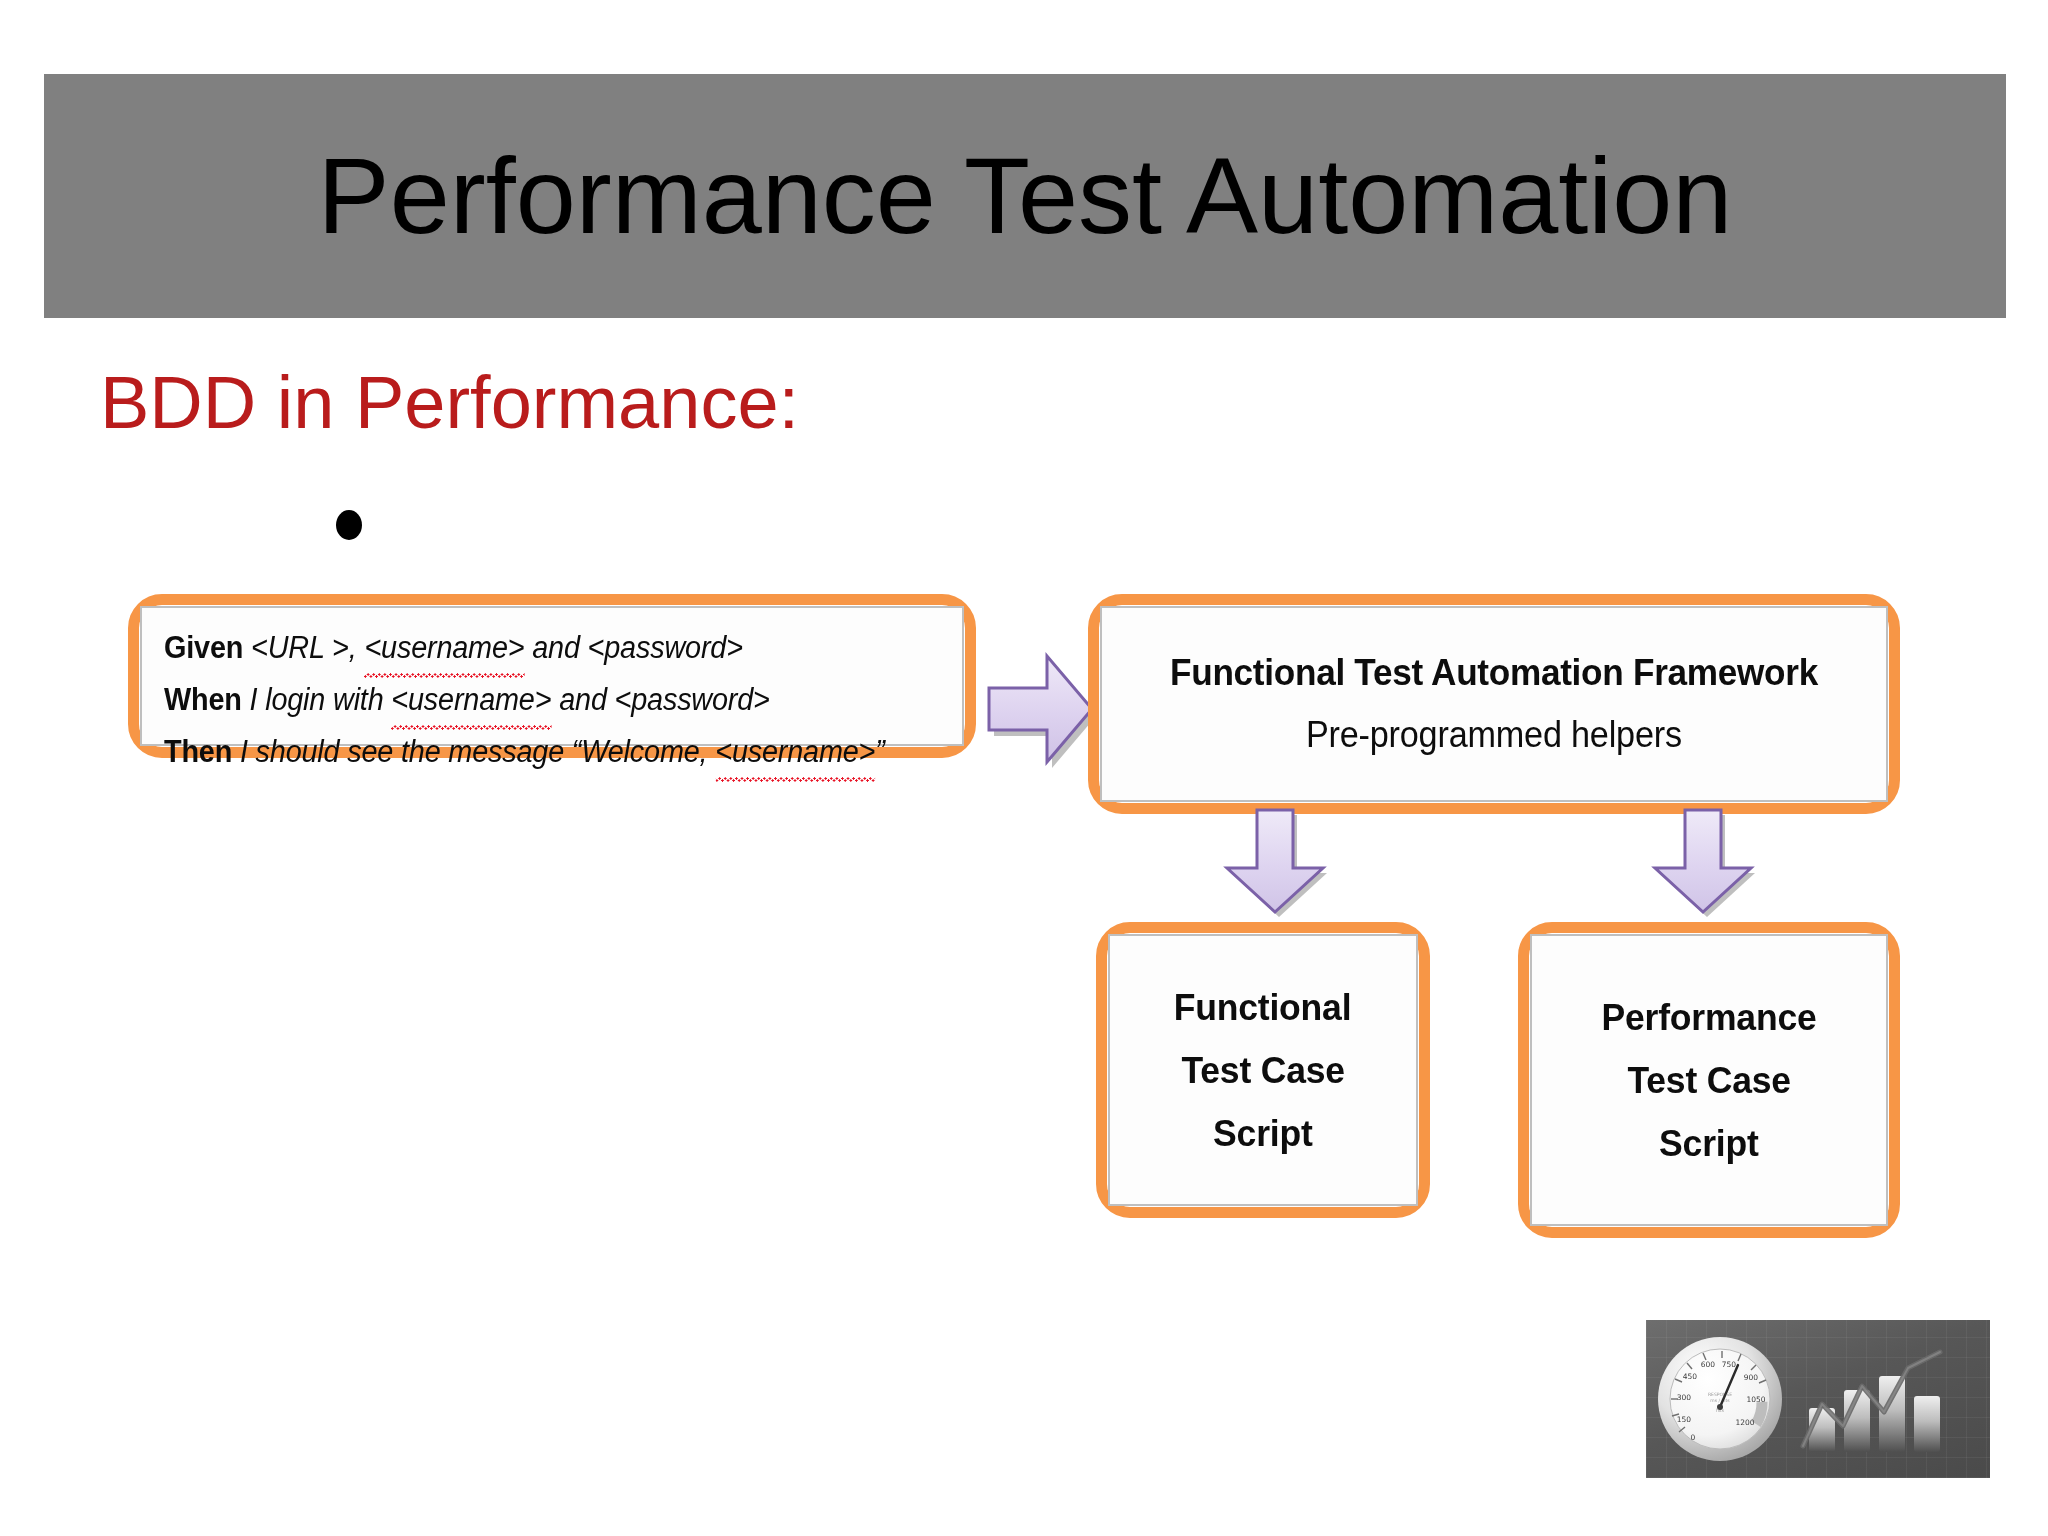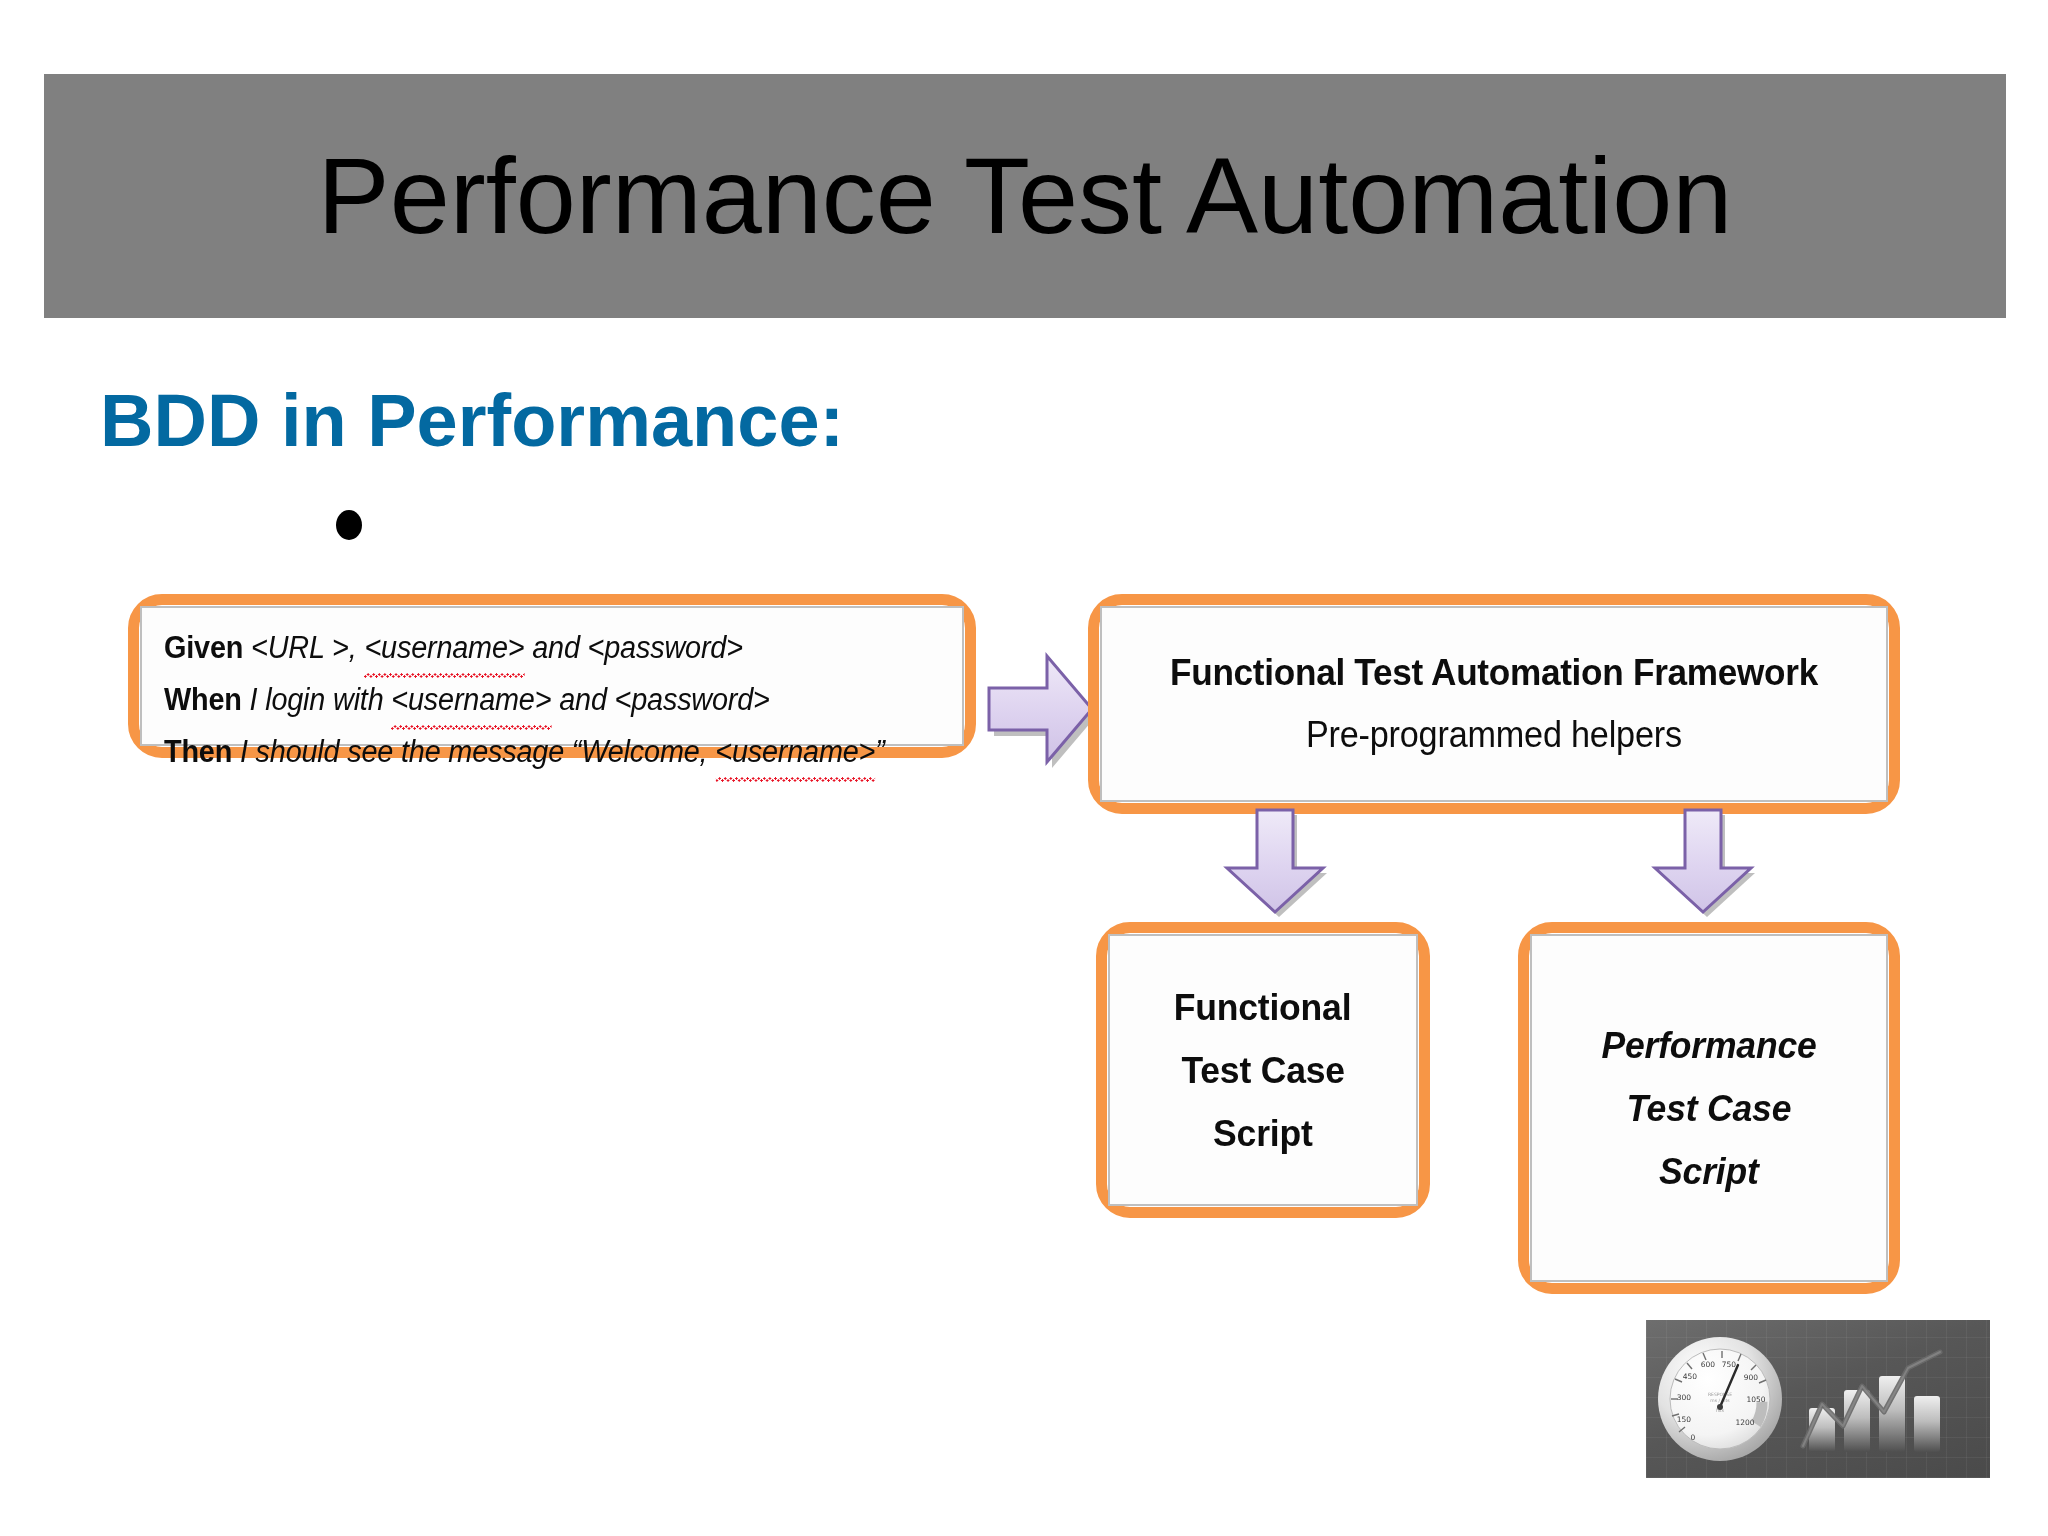--- a/index.html
+++ b/index.html
@@ -25,24 +25,24 @@
     font-weight: 400;
     letter-spacing: 0px;
     line-height: 1;
     white-space: nowrap;
     text-align: center;
   }
 
   
   .subhead {
     position: absolute;
-    left: 100px; top: 378px;
+    left: 100px; top: 360px;
     font-size: 74px;
-    font-weight: 700;
-    color: #0369a1;
+    font-weight: 400;
+    color: #b91c1c;
     white-space: nowrap;
   }
   .bullet-row {
     position: absolute;
     left: 336px; top: 510px;
     width: 40px; height: 40px;
   }
   .bullet-dot {
     width: 26px; height: 30px;
     border-radius: 50%;
@@ -114,21 +114,21 @@
     transform: scaleX(0.95);
   }
   .fw-sub {
     font-size: 36px; font-weight: 400; color: #0d0d0d;
     letter-spacing: -0.2px; line-height: 62px; white-space: nowrap;
     transform: scaleX(0.95);
   }
 
   
   .script-left  { left: 1096px; top: 922px; width: 334px; height: 296px; }
-  .script-right { left: 1518px; top: 922px; width: 382px; height: 372px; font-style: italic; }
+  .script-right { left: 1518px; top: 922px; width: 382px; height: 316px; }
   .script-card .card-inner { align-items: center; }
   .sc-line {
     font-size: 37px; font-weight: 700; color: #0d0d0d;
     line-height: 63px; white-space: nowrap;
     letter-spacing: -0.2px;
     transform: scaleX(0.96);
   }
 
   
   .arrow { position: absolute; }

